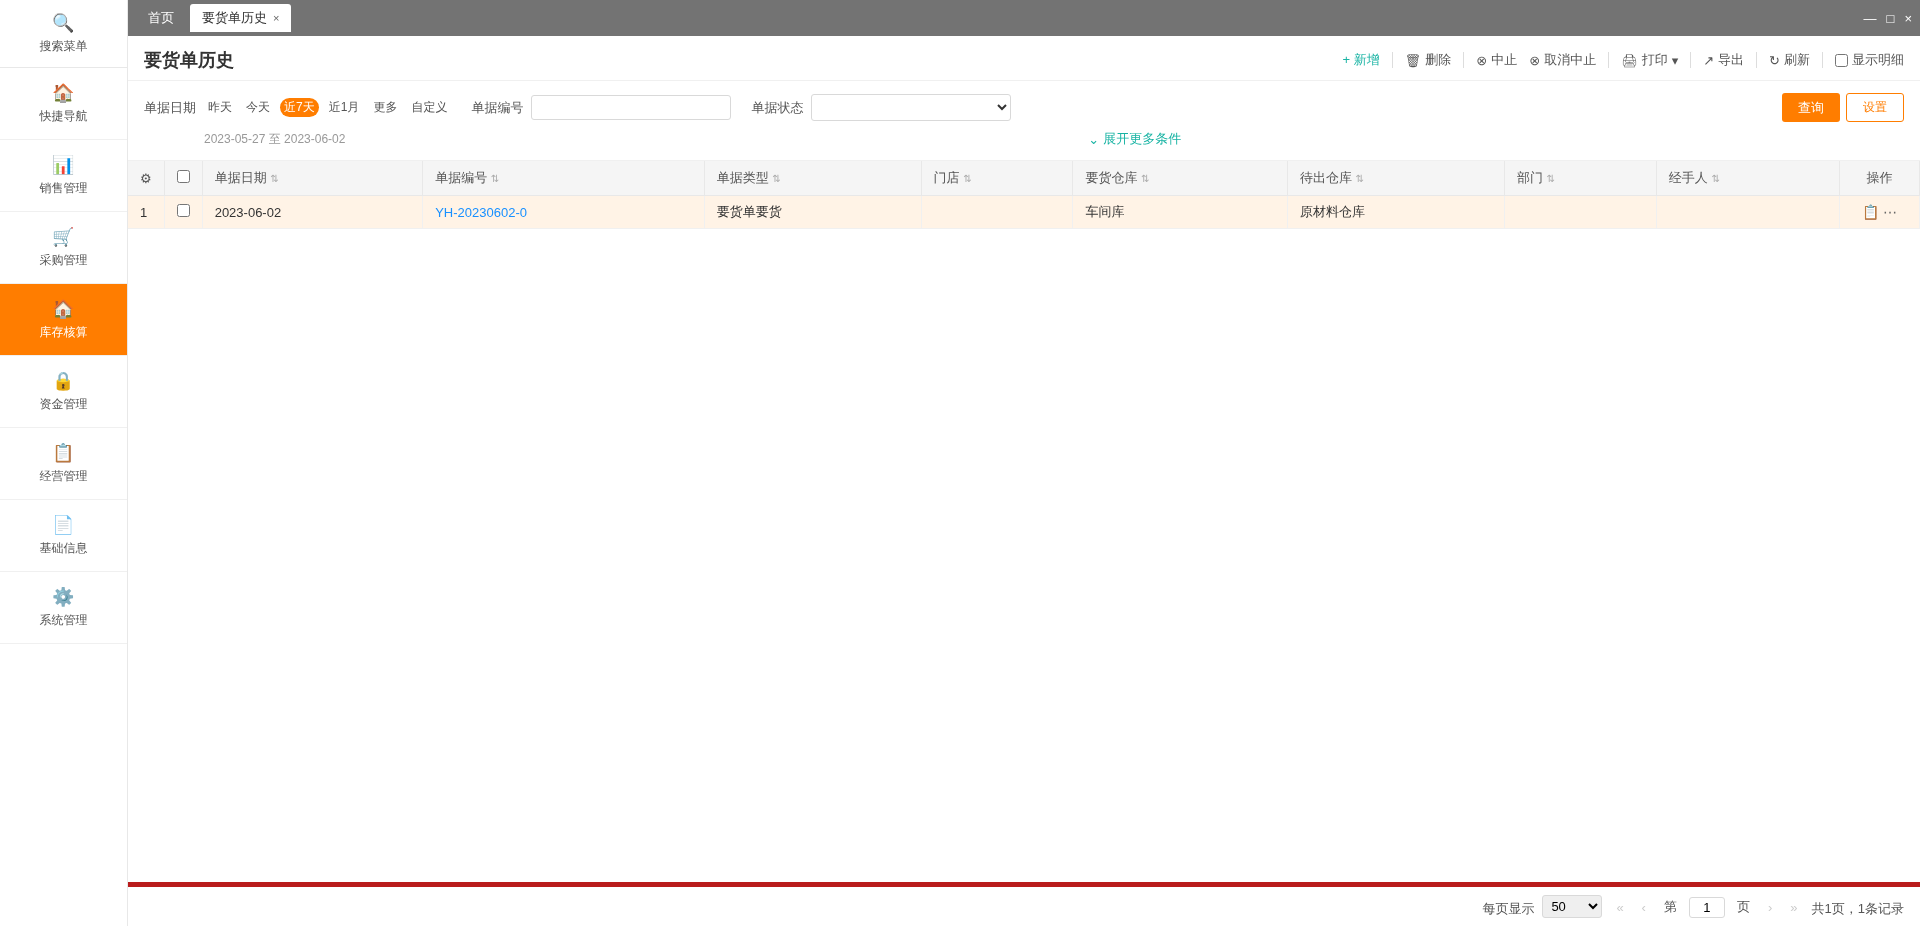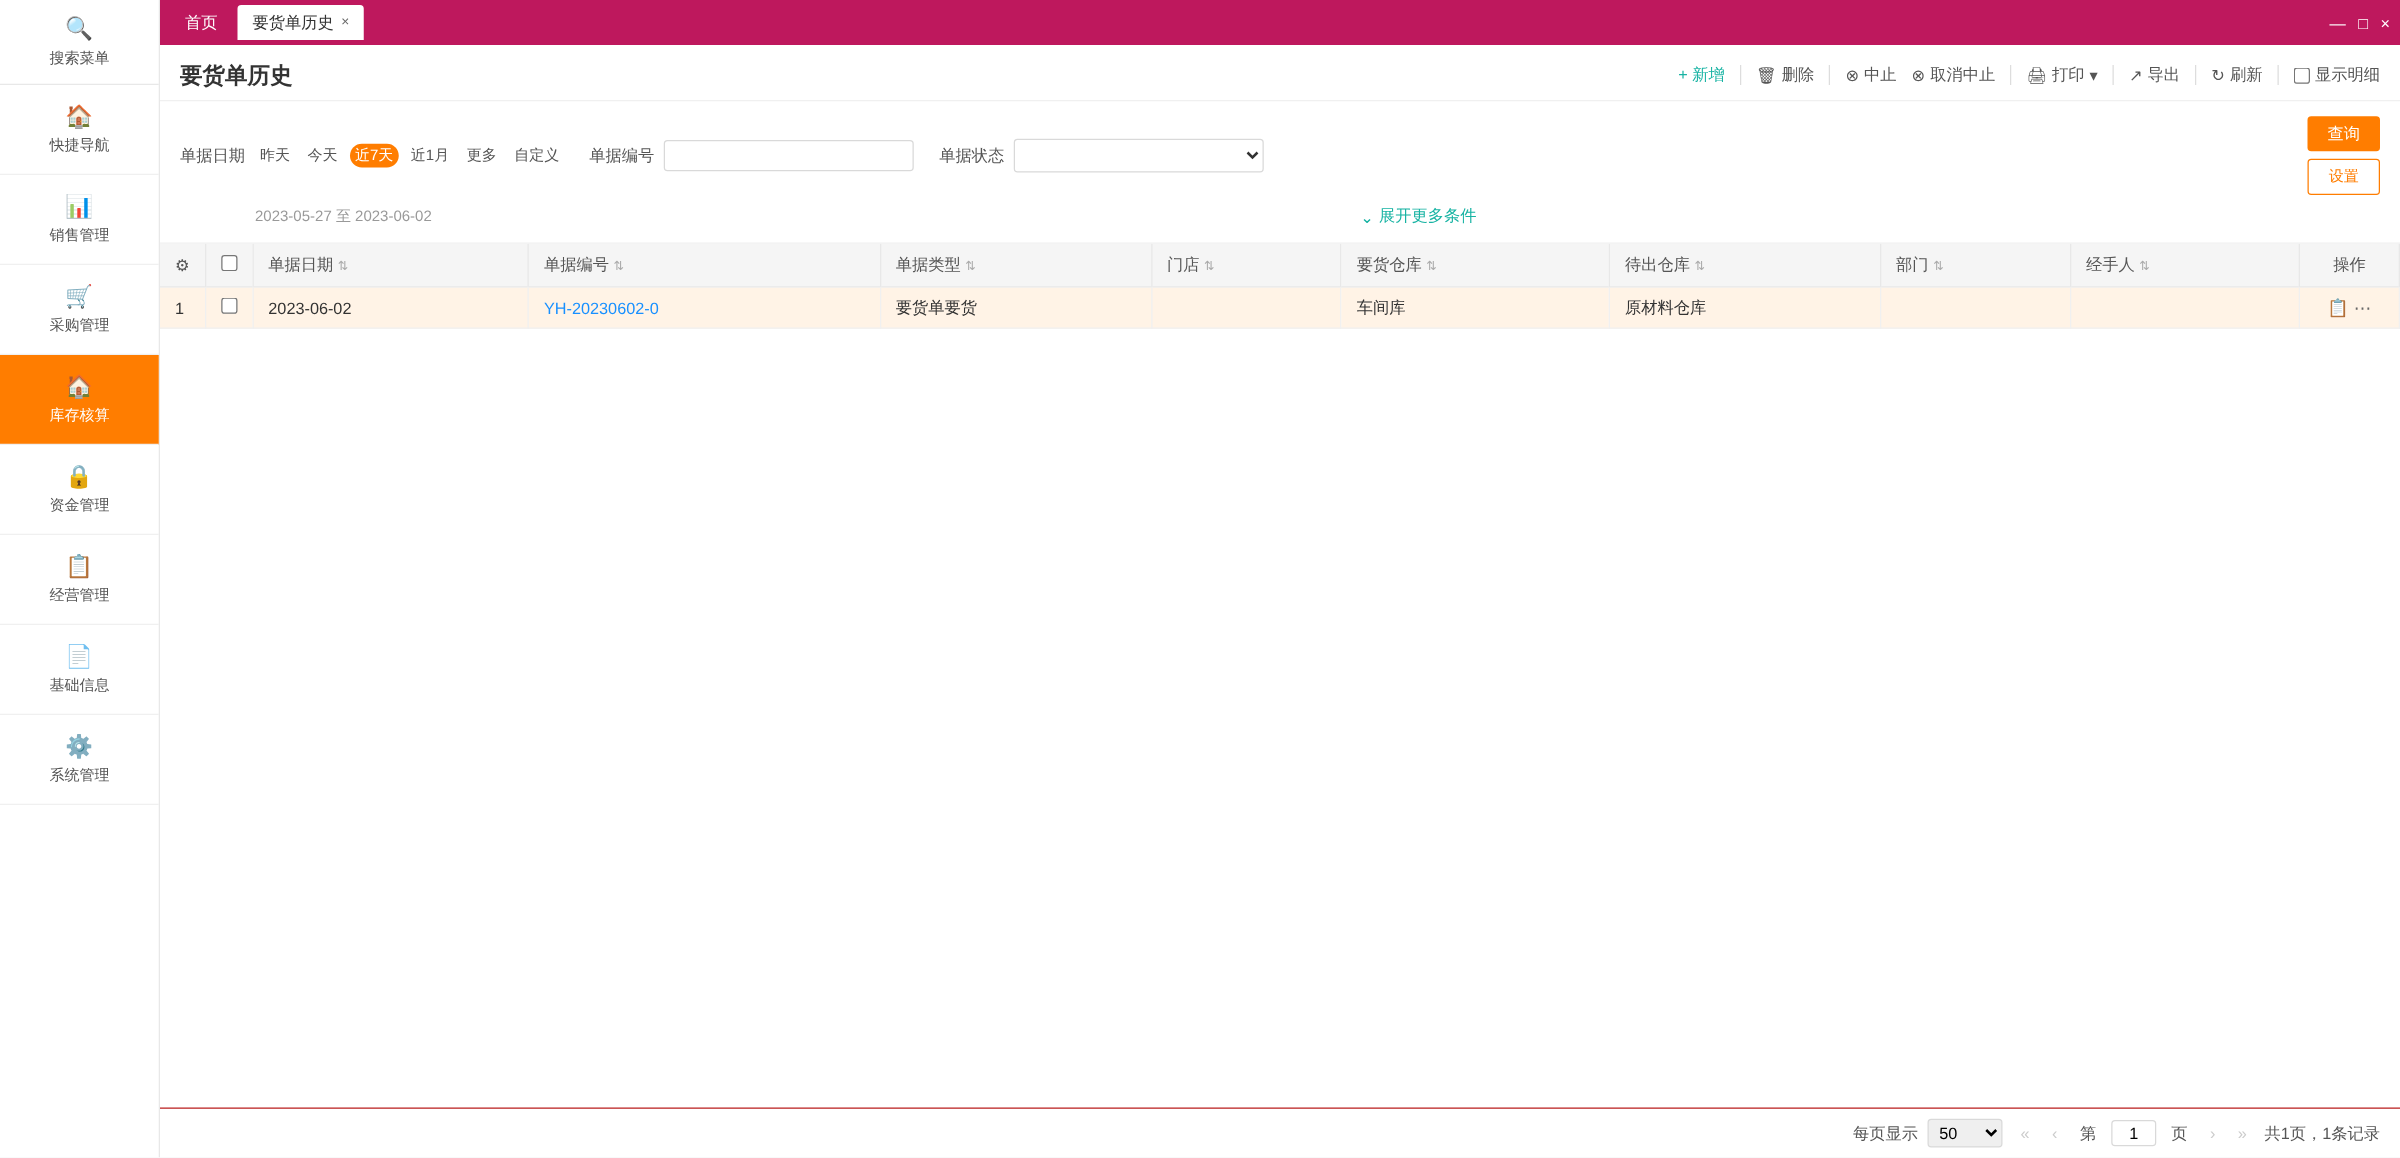--- a/index.html
+++ b/index.html
@@ -37,21 +37,21 @@
     .main {
       flex: 1;
       display: flex;
       flex-direction: column;
       overflow: hidden;
     }
 
     
     .tab-bar {
       height: 36px;
-      background: #be185d;
+      background: #737373;
       display: flex;
       align-items: center;
       padding: 0 8px;
       gap: 4px;
       flex-shrink: 0;
     }
     .tab-item {
       height: 28px;
       padding: 0 12px;
       display: flex;
@@ -206,21 +206,21 @@
     .expand-btn {
       color: #17b3a3;
       cursor: pointer;
       display: flex;
       align-items: center;
       gap: 4px;
       font-size: 13px;
     }
     .filter-actions {
       display: flex;
-      flex-direction: column;
+      flex-direction: row;
       gap: 6px;
       margin-left: auto;
     }
 
     
     .table-container {
       flex: 1;
       overflow: auto;
       padding: 0 0;
     }
@@ -264,24 +264,24 @@
       align-items: center;
       flex-shrink: 0;
     }
     .footer-total { color: #555; font-size: 13px; }
 
     
     .pagination {
       background: #fff;
       padding: 8px 16px;
       display: flex;
-      align-items: center;
+      align-items: flex-end;
       justify-content: flex-end;
       gap: 8px;
-      border-top: 1px solid #b91c1c;
+      border-top: 5px solid #b91c1c;
       flex-shrink: 0;
     }
     .page-size-label { color: #555; }
     .page-size-select {
       border: 1px solid #d9d9d9;
       padding: 2px 4px;
       border-radius: 3px;
       width: 60px;
       outline: none;
     }

